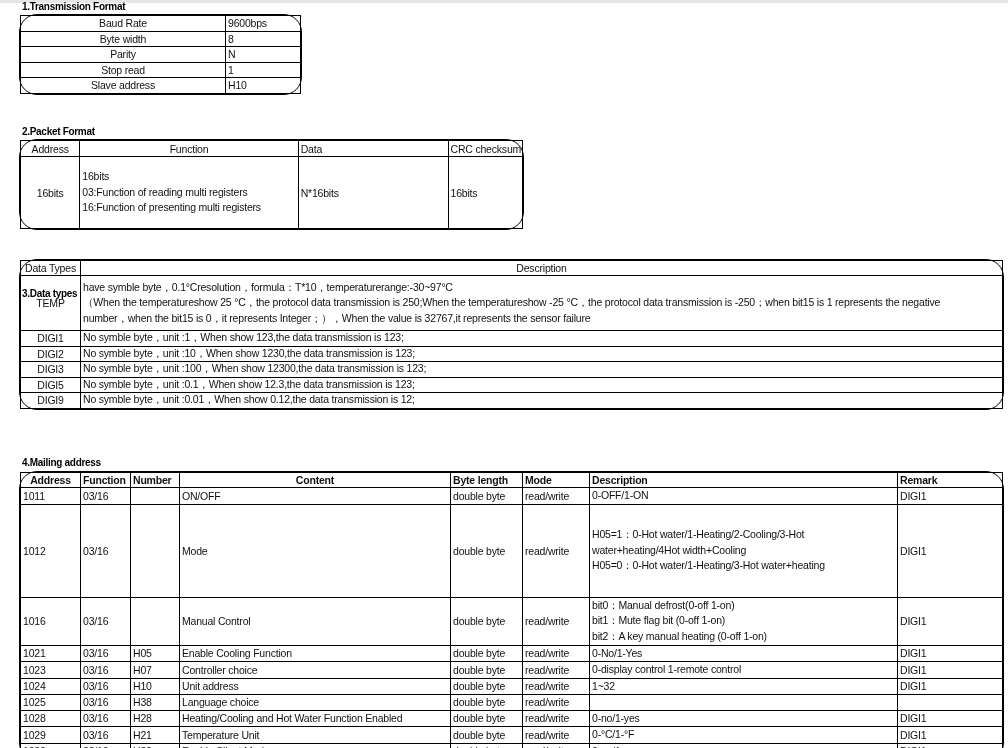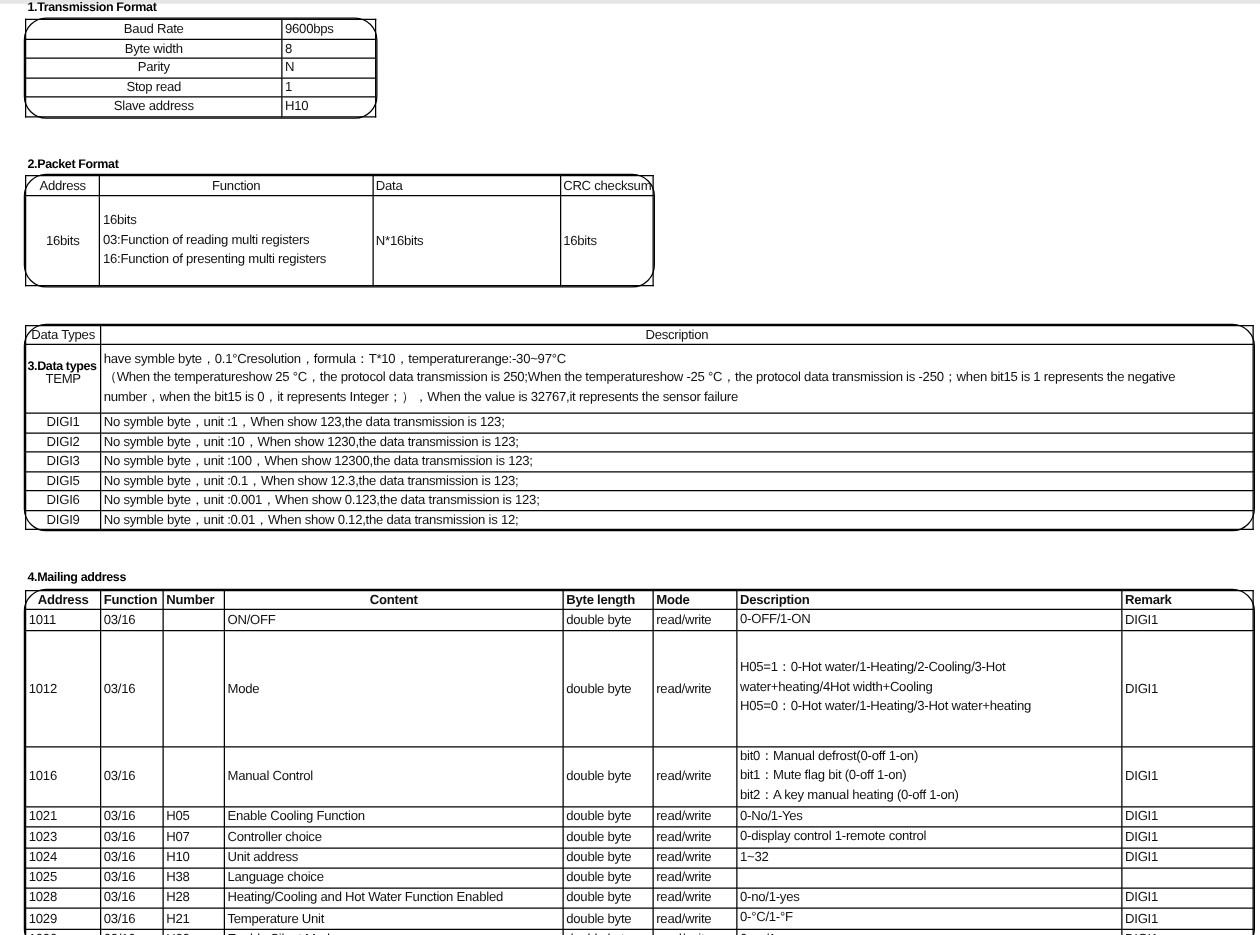--- a/index.html
+++ b/index.html
@@ -111,24 +111,20 @@
       </tr>
       <tr style="height:15.5px">
         <td class="c">DIGI3</td>
         <td class="l">No symble byte，unit :100，When show 12300,the data transmission is 123;</td>
       </tr>
       <tr style="height:15.5px">
         <td class="c">DIGI5</td>
         <td class="l">No symble byte，unit :0.1，When show 12.3,the data transmission is 123;</td>
       </tr>
       <tr style="height:15.5px">
-        <td class="c">DIGI6</td>
-        <td class="l">No symble byte，unit :0.001，When show 0.123,the data transmission is 123;</td>
-      </tr>
-      <tr style="height:15.5px">
         <td class="c">DIGI9</td>
         <td class="l">No symble byte，unit :0.01，When show 0.12,the data transmission is 12;</td>
       </tr>
     </tbody>
 </table>
 
 <div class="h" style="left:22px;top:457px;text-align:center;">4.Mailing address</div>
 <table class="outer" style="left:20px;top:472px;width:982px;">
   <colgroup>
     <col style="width:60px">

